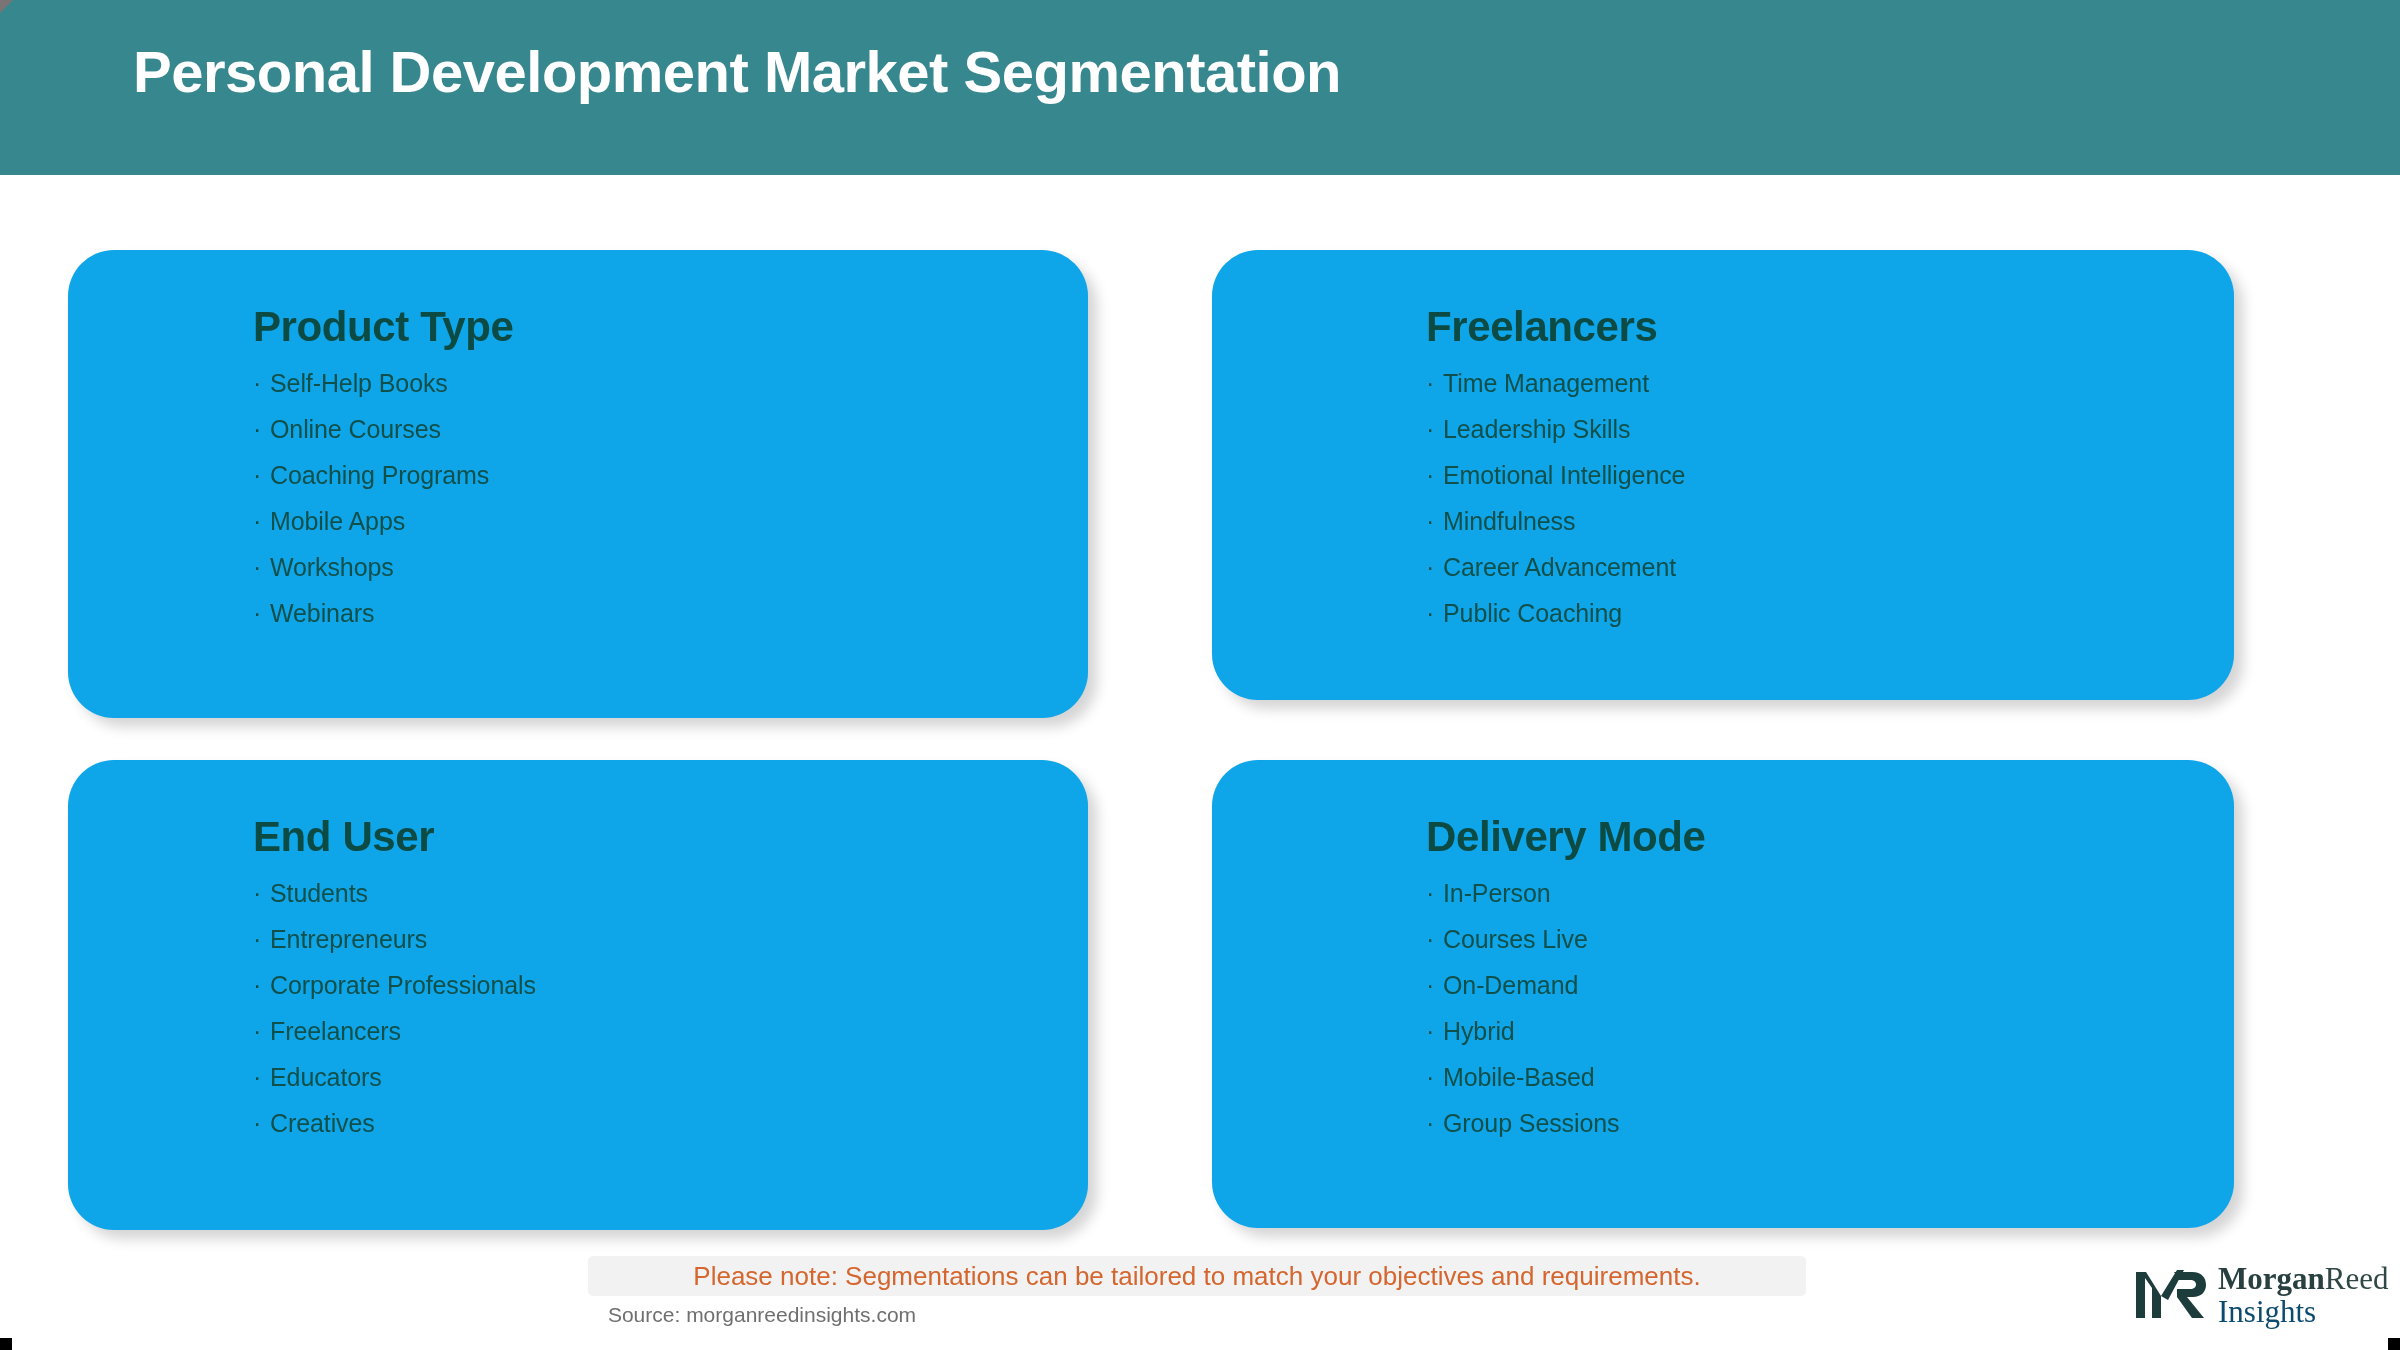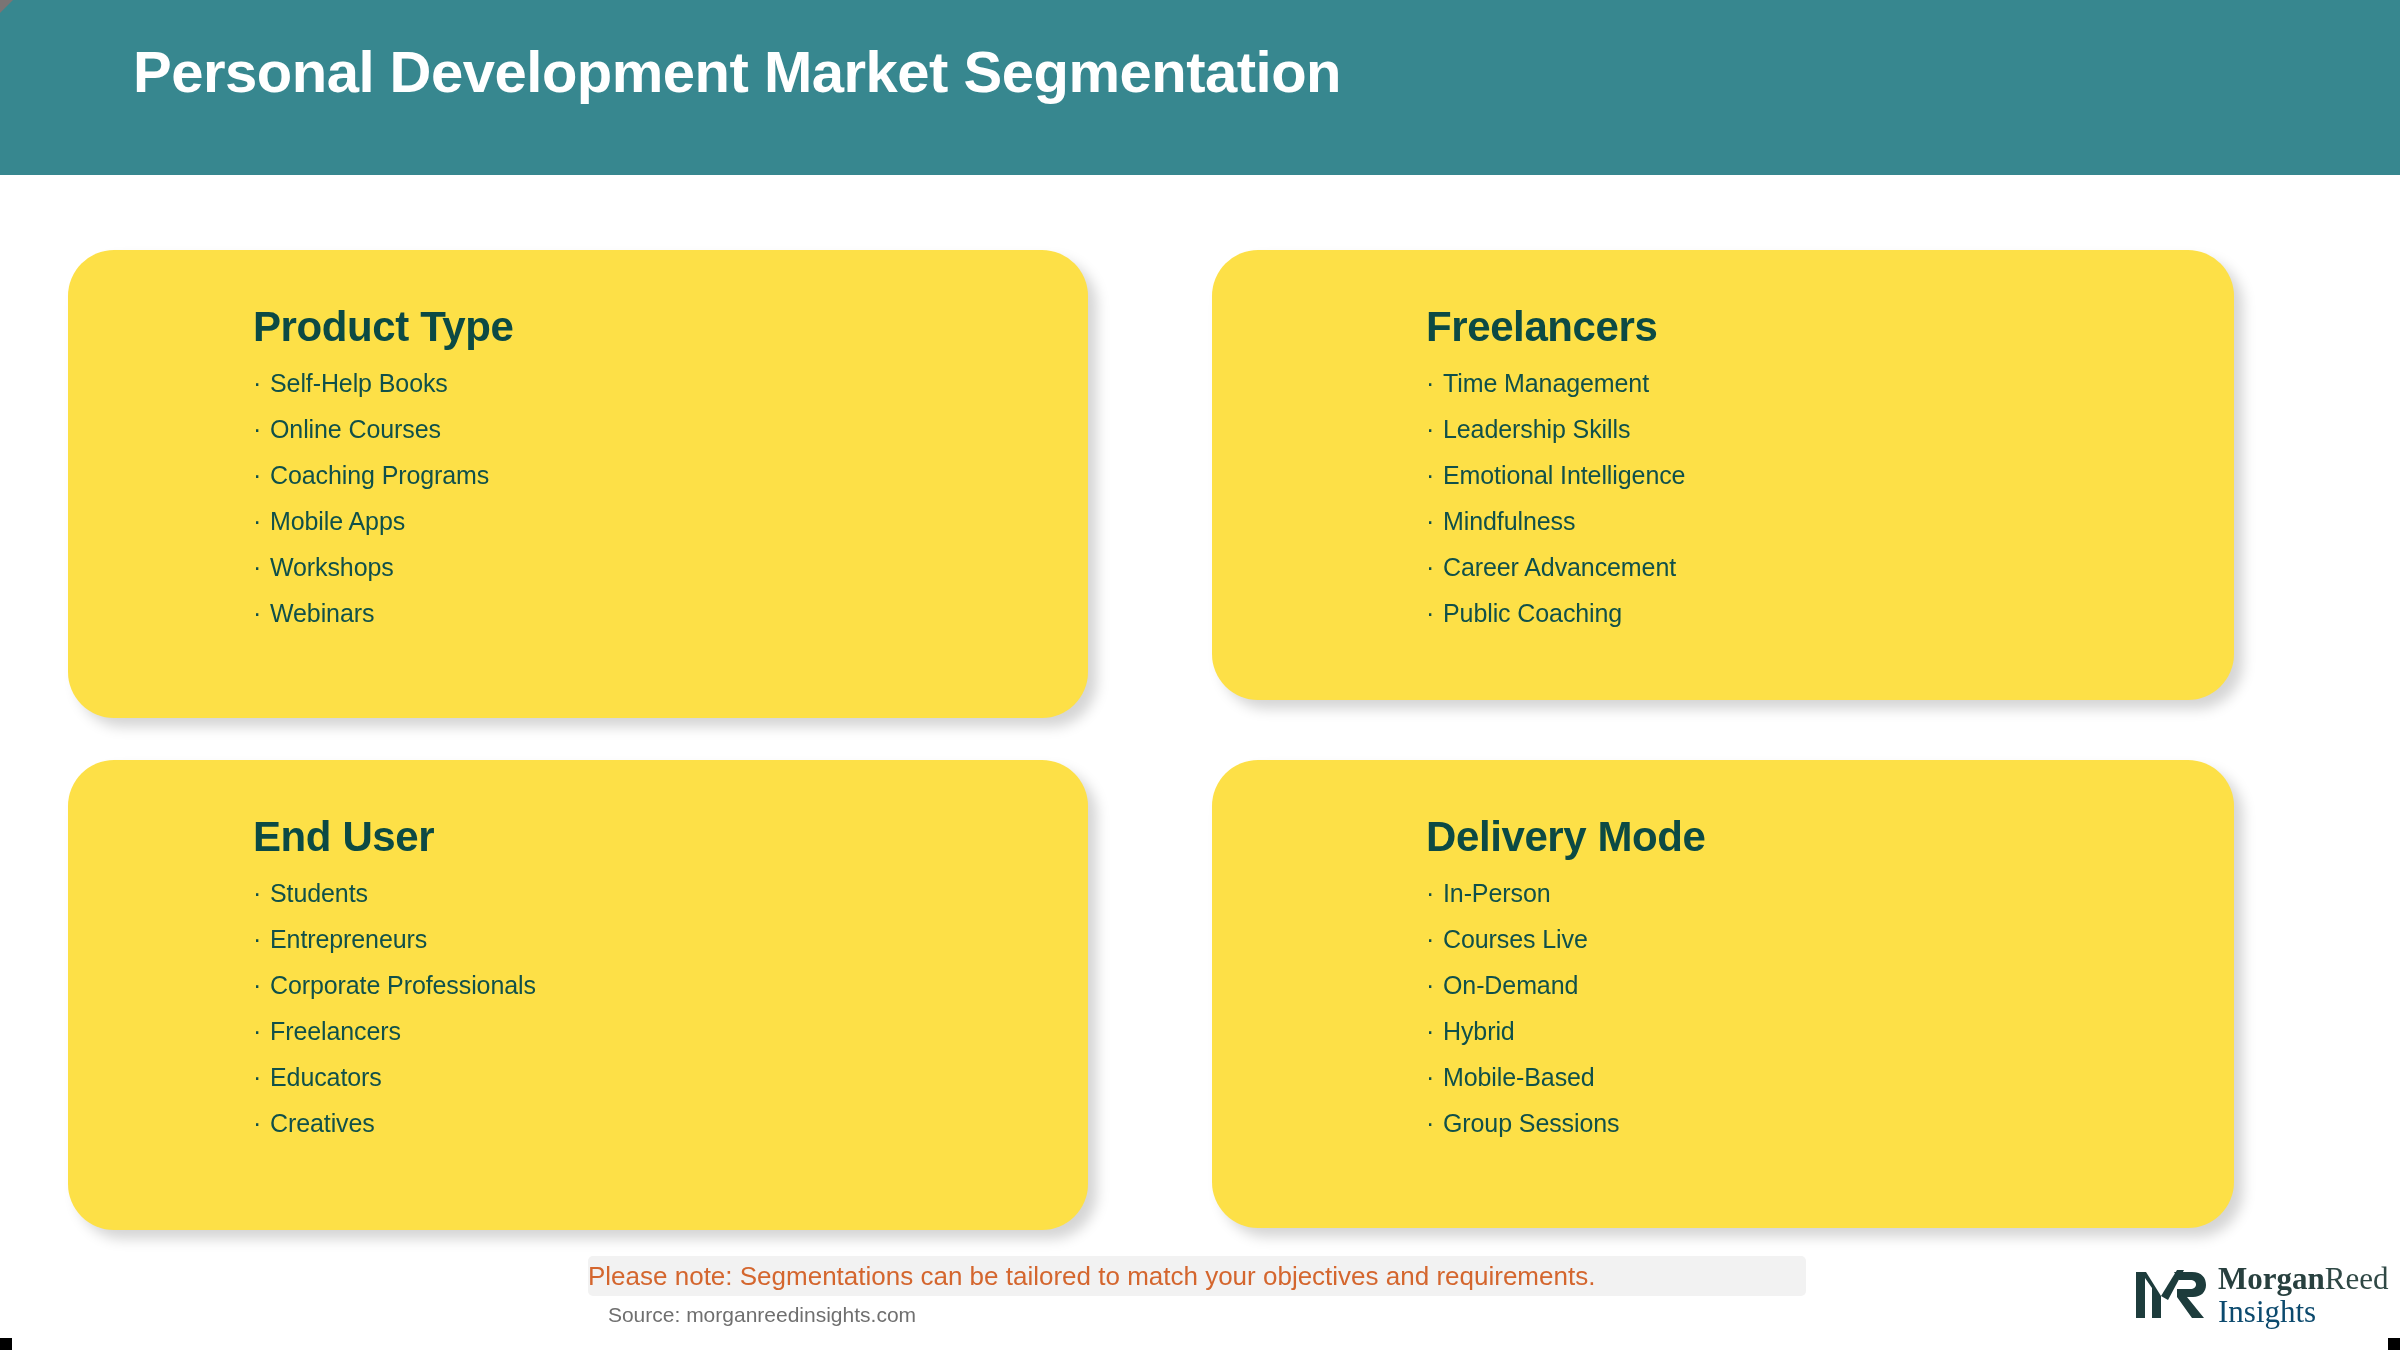--- a/index.html
+++ b/index.html
@@ -49,21 +49,21 @@
 
   
   .cards {
     position: absolute;
     left: 0;
     top: 240px;
     width: 2400px;
   }
   .card {
     position: absolute;
-    background: #fde047;
+    background: #0ea5e9;
     border-radius: 46px;
     box-shadow: 9px 9px 13px rgba(0,0,0,0.17);
   }
   .card-r1c1 { left: 68px;   top: 10px;  width: 1020px; height: 468px; }
   .card-r1c2 { left: 1212px; top: 10px;  width: 1022px; height: 450px; }
   .card-r2c1 { left: 68px;   top: 520px; width: 1020px; height: 470px; }
   .card-r2c2 { left: 1212px; top: 520px; width: 1022px; height: 468px; }
 
   .card-inner {
     position: absolute;
@@ -112,21 +112,21 @@
     background: #f2f2f2;
     border-radius: 5px;
   }
   .note-text {
     position: absolute;
     left: 0;
     top: 0;
     width: 1218px;
     height: 40px;
     line-height: 40px;
-    text-align: left;
+    text-align: center;
     font-size: 26px;
     color: #d4662e;
     white-space: nowrap;
   }
   .source-text {
     position: absolute;
     left: 18px;
     top: 1303px;
     width: 1988px;
     text-align: center;

